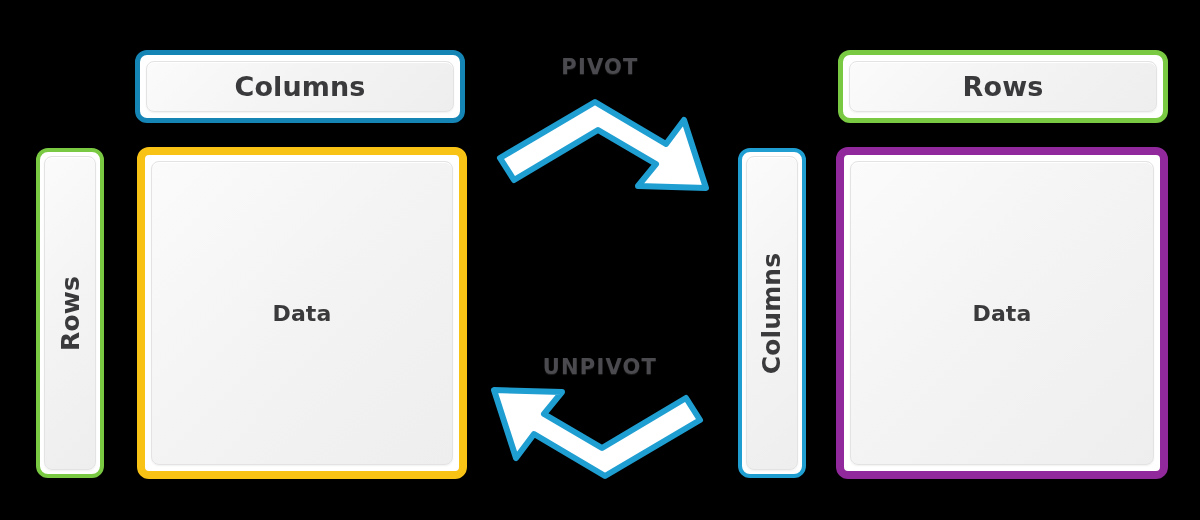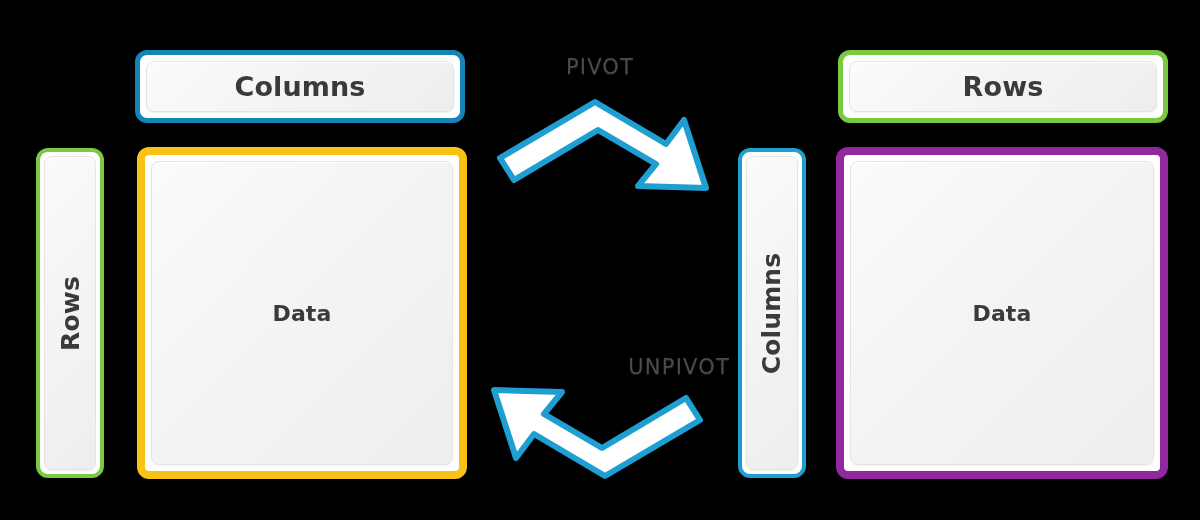--- a/index.html
+++ b/index.html
@@ -100,27 +100,27 @@
 
   .arrow-svg { display: block; width: 260px; height: 120px; overflow: visible; }
 
   .arrow-label {
     position: absolute;
     width: 260px;
     left: 470px;
     text-align: center;
     color: #4a4a4f;
     font-size: 21px;
-    font-weight: 400;
+    font-weight: 700;
     letter-spacing: 1.2px;
     text-shadow: 0 1px 1px rgba(255,255,255,0.12);
     user-select: none;
   }
   #pivot-label   { top: 55px; }
-  #unpivot-label { top: 355px; text-align: right; }
+  #unpivot-label { top: 355px; }
 </style>
 </head>
 <body>
 
 <div class="canvas">
 
   <div class="frame" id="left-columns-frame" style="border-color:#1585b5;">
     <div class="panel">
       <span class="label head">Columns</span>
     </div>

